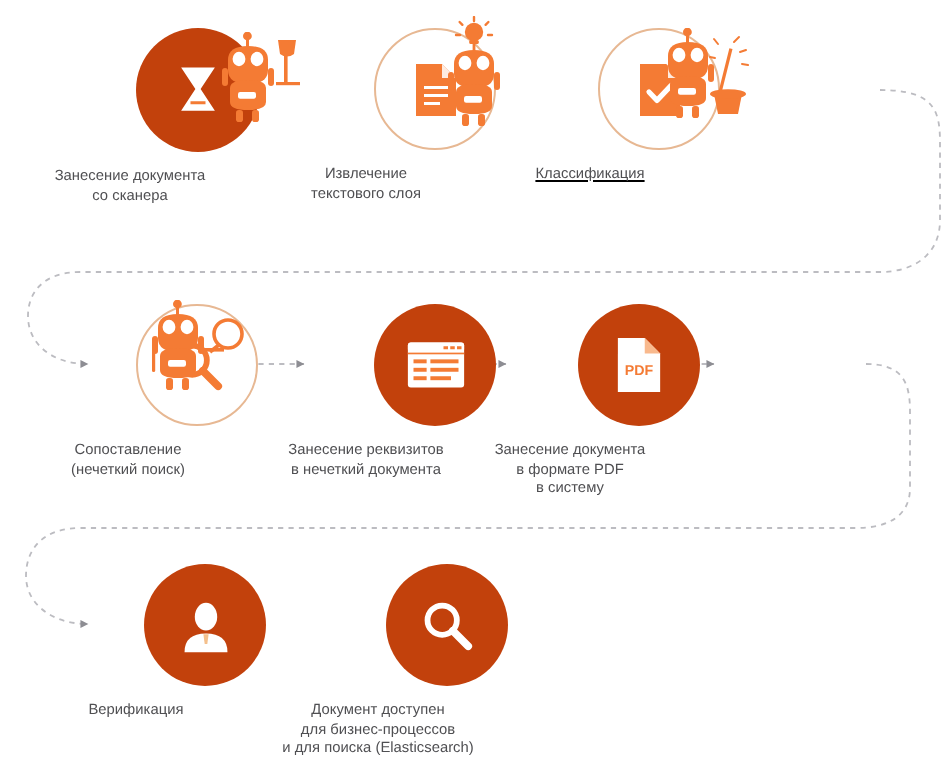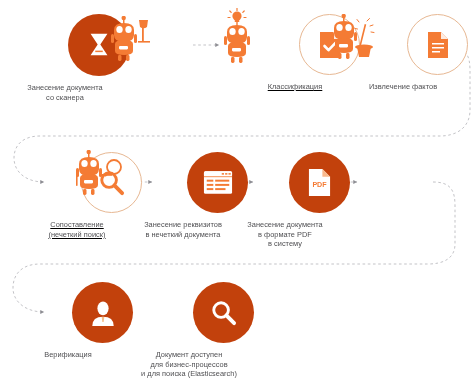--- a/index.html
+++ b/index.html
@@ -107,20 +107,35 @@
         <rect x="32" y="25" width="12" height="1.6"></rect>
         <rect x="36" y="8" width="1.8" height="18"></rect>
         <path d="M33 4 h9 l-1 7 q-3.5 2.5-7 0 z"></path>
       </g>
       <ellipse cx="13.5" cy="13.5" rx="3.2" ry="3.6" fill="#ffffff"></ellipse>
       <ellipse cx="22.5" cy="13.5" rx="3.2" ry="3.6" fill="#ffffff"></ellipse>
       <rect x="13" y="30" width="9" height="3.4" rx="1.1" fill="#ffffff"></rect>
     </svg>
   </div>
 
+  <div class="node" style="left:128px; top:14px; width:120px;">
+    <div class="badge outline" style="width:61px;height:61px;">
+      <svg width="24" height="28" viewBox="0 0 24 28">
+        <path d="M2 1 h13 l7 7 v19 H2 z" fill="#f47b34"></path>
+        <path d="M15 1 v7 h7 z" fill="#ffffff" opacity="0.85"></path>
+        <g fill="#ffffff">
+          <rect x="6" y="12" width="12" height="1.5"></rect>
+          <rect x="6" y="16" width="12" height="1.5"></rect>
+          <rect x="6" y="20" width="8" height="1.5"></rect>
+        </g>
+      </svg>
+    </div>
+    <div class="caption">Извлечение
+текстового слоя</div>
+  </div>
 
   <div class="robot" style="left:218px; top:8px;">
     <svg width="46" height="56" viewBox="0 0 46 56">
       <g fill="#f47b34">
         <circle cx="19" cy="8" r="4.6"></circle>
         <rect x="16.6" y="12" width="4.8" height="2" rx="0.8"></rect>
         <g stroke="#f47b34" stroke-width="1.2" stroke-linecap="round">
           <line x1="19" y1="0.5" x2="19" y2="2.5"></line>
           <line x1="11.8" y1="3" x2="13.2" y2="4.4"></line>
           <line x1="26.2" y1="3" x2="24.8" y2="4.4"></line>
@@ -173,36 +188,22 @@
           <line x1="45" y1="18" x2="48" y2="18.5"></line>
           <line x1="31.5" y1="15" x2="29" y2="14.5"></line>
         </g>
       </g>
       <ellipse cx="13.5" cy="13.5" rx="3.2" ry="3.6" fill="#ffffff"></ellipse>
       <ellipse cx="22.5" cy="13.5" rx="3.2" ry="3.6" fill="#ffffff"></ellipse>
       <rect x="13" y="30" width="9" height="3.4" rx="1.1" fill="#ffffff"></rect>
     </svg>
   </div>
 
-  <div class="node" style="left:348px; top:14px; width:120px;">
-    <div class="badge outline" style="width:61px;height:61px;">
-      <svg width="24" height="28" viewBox="0 0 24 28">
-        <path d="M2 1 h13 l7 7 v19 H2 z" fill="#f47b34"></path>
-        <path d="M15 1 v7 h7 z" fill="#ffffff" opacity="0.85"></path>
-        <g fill="#ffffff">
-          <rect x="6" y="12" width="12" height="1.5"></rect>
-          <rect x="6" y="16" width="12" height="1.5"></rect>
-          <rect x="6" y="20" width="8" height="1.5"></rect>
-        </g>
-      </svg>
-    </div>
-    <div class="caption">Извлечение фактов</div>
-  </div>
-
-  <div class="node" style="left:22px; top:152px; width:120px;text-decoration:underline;">
+
+  <div class="node" style="left:9px; top:152px; width:120px;">
     <div class="badge outline" style="width:61px;height:61px;">
       <svg width="27" height="27" viewBox="0 0 28 28">
         <circle cx="11.5" cy="11.5" r="7.6" fill="none" stroke="#f47b34" stroke-width="3"></circle>
         <line x1="17" y1="17" x2="25" y2="25" stroke="#f47b34" stroke-width="4" stroke-linecap="round"></line>
       </svg>
     </div>
     <div class="caption">Сопоставление
 (нечеткий поиск)</div>
   </div>
 

